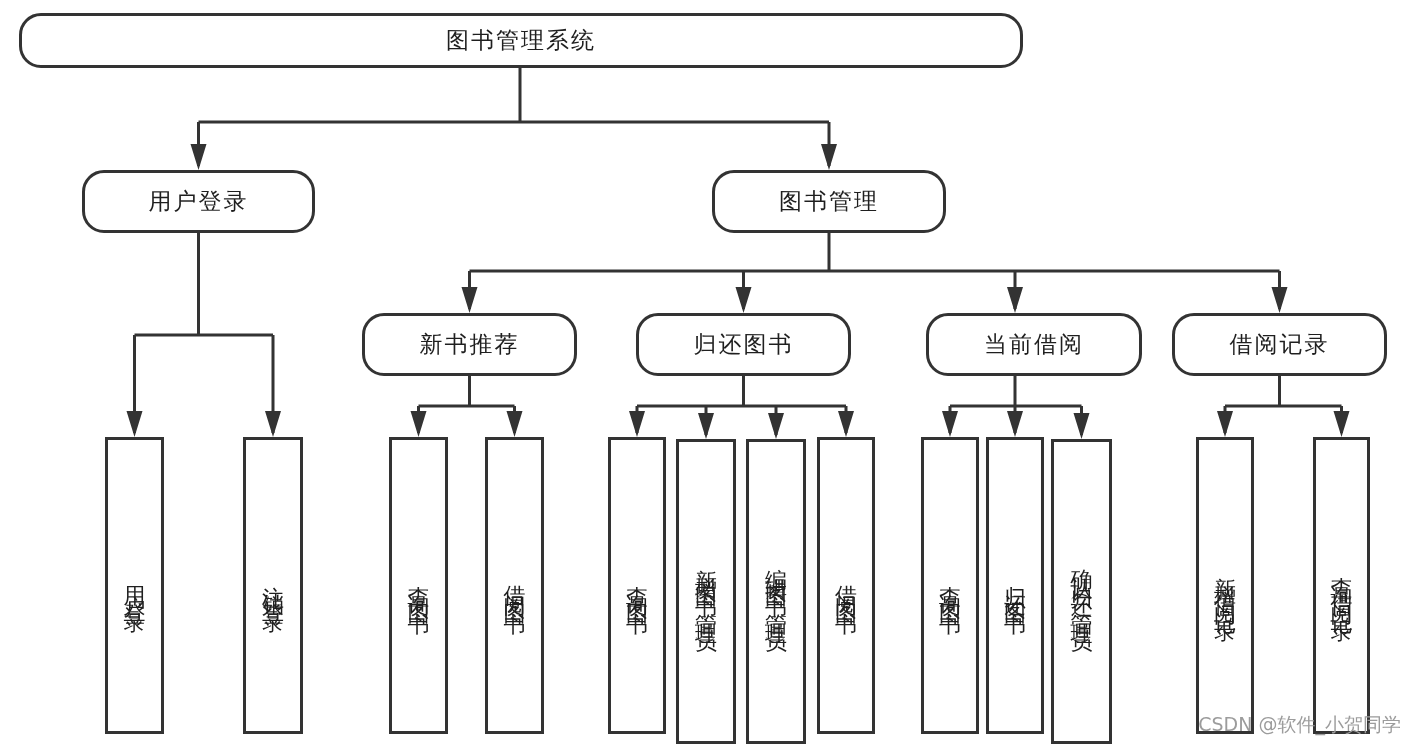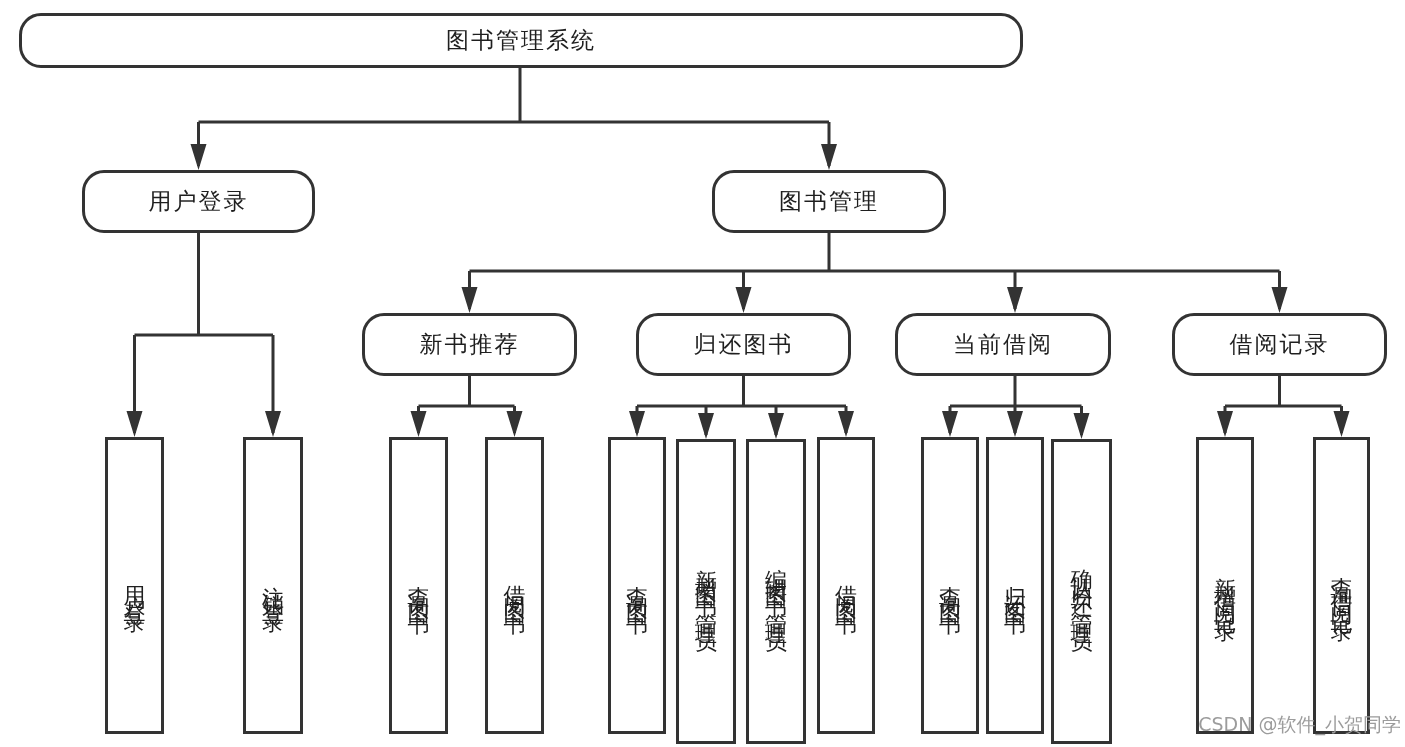--- a/index.html
+++ b/index.html
@@ -71,21 +71,21 @@
       M1225,437 L1217,411 L1233,411 Z     M1341.5,437 L1333.5,411 L1349.5,411 Z"></path>
   </svg>
 
   <div class="node node-h" style="left:19px;top:13px;width:1004px;height:55px;">图书管理系统</div>
 
   <div class="node node-h" style="left:82px;top:170px;width:233px;height:63px;">用户登录</div>
   <div class="node node-h" style="left:712px;top:170px;width:234px;height:63px;">图书管理</div>
 
   <div class="node node-h" style="left:362px;top:313px;width:215px;height:63px;">新书推荐</div>
   <div class="node node-h" style="left:636px;top:313px;width:215px;height:63px;">归还图书</div>
-  <div class="node node-h" style="left:895px;top:313px;width:216px;height:63px;">当前借阅</div>
+  <div class="node node-h" style="left:926px;top:313px;width:216px;height:63px;">当前借阅</div>
   <div class="node node-h" style="left:1172px;top:313px;width:215px;height:63px;">借阅记录</div>
 
   <div class="node node-v" style="left:105px;top:437px;width:59px;height:297px;">用户登录</div>
   <div class="node node-v" style="left:243px;top:437px;width:60px;height:297px;">注销登录</div>
 
   <div class="node node-v" style="left:389px;top:437px;width:59px;height:297px;">查询图书</div>
   <div class="node node-v" style="left:485px;top:437px;width:59px;height:297px;">借阅图书</div>
 
   <div class="node node-v" style="left:608px;top:437px;width:58px;height:297px;">查询图书</div>
   <div class="node node-v" style="left:676px;top:439px;width:60px;height:305px;">新增图书（管理员）</div>

